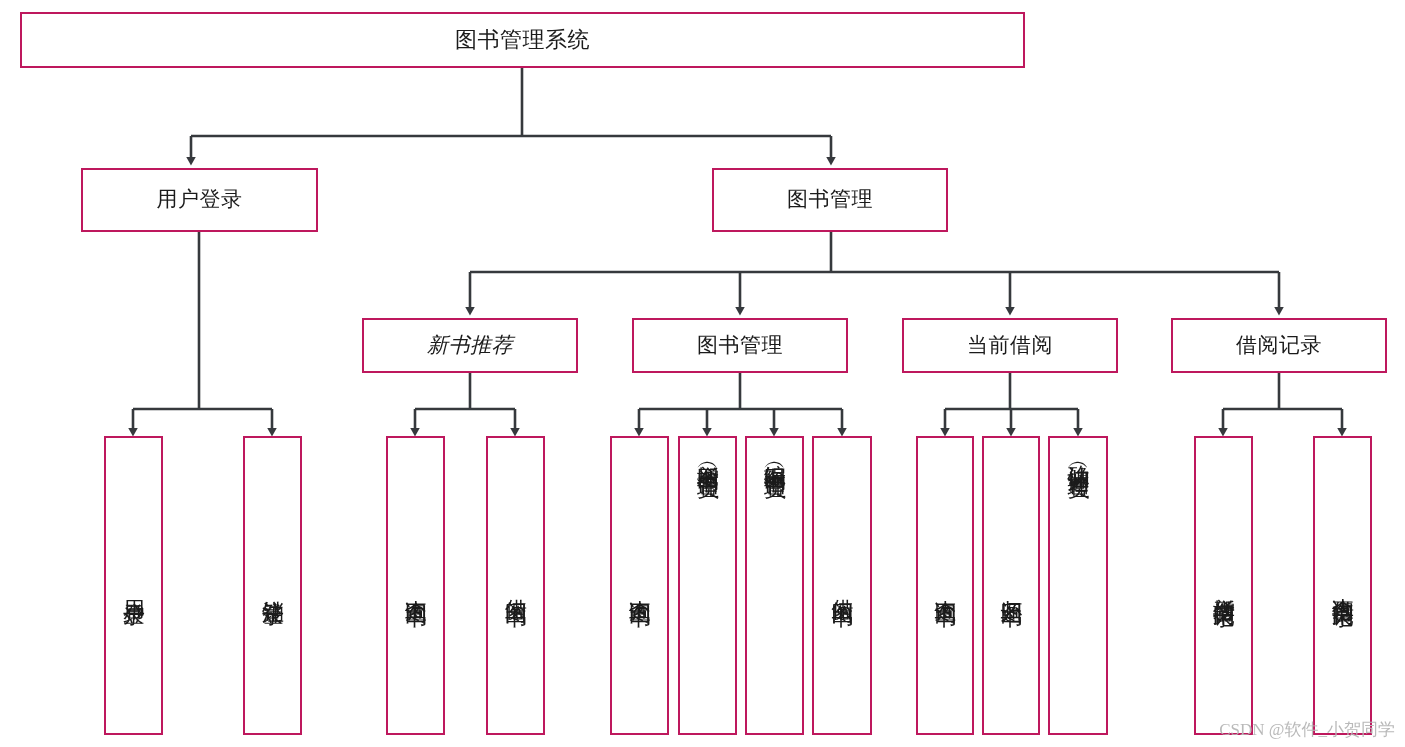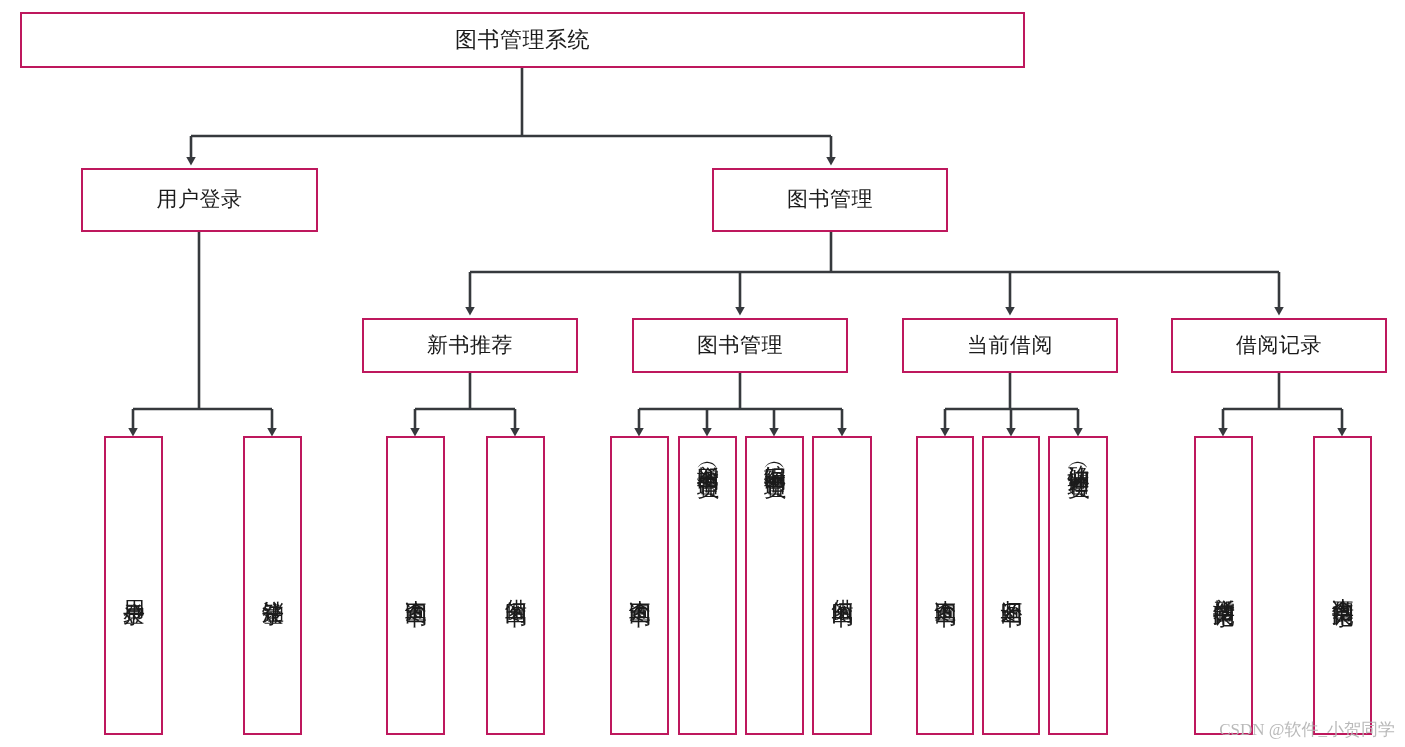--- a/index.html
+++ b/index.html
@@ -132,21 +132,21 @@
     <span class="label">图书管理系统</span>
   </div>
 
   <div class="node lvl2" style="left:81px; top:168px; width:237px; height:64px;">
     <span class="label">用户登录</span>
   </div>
   <div class="node lvl2" style="left:712px; top:168px; width:236px; height:64px;">
     <span class="label">图书管理</span>
   </div>
 
-  <div class="node lvl3" style="left:362px; top:318px; width:216px; height:55px;">
+  <div class="node lvl3" style="left:362px; top:318px; width:216px; height:55px;font-style:italic;">
     <span class="label">新书推荐</span>
   </div>
   <div class="node lvl3" style="left:632px; top:318px; width:216px; height:55px;">
     <span class="label">图书管理</span>
   </div>
   <div class="node lvl3" style="left:1171px; top:318px; width:216px; height:55px;">
     <span class="label">借阅记录</span>
   </div>
   <div class="node lvl3" style="left:902px; top:318px; width:216px; height:55px;">
     <span class="label">当前借阅</span>

